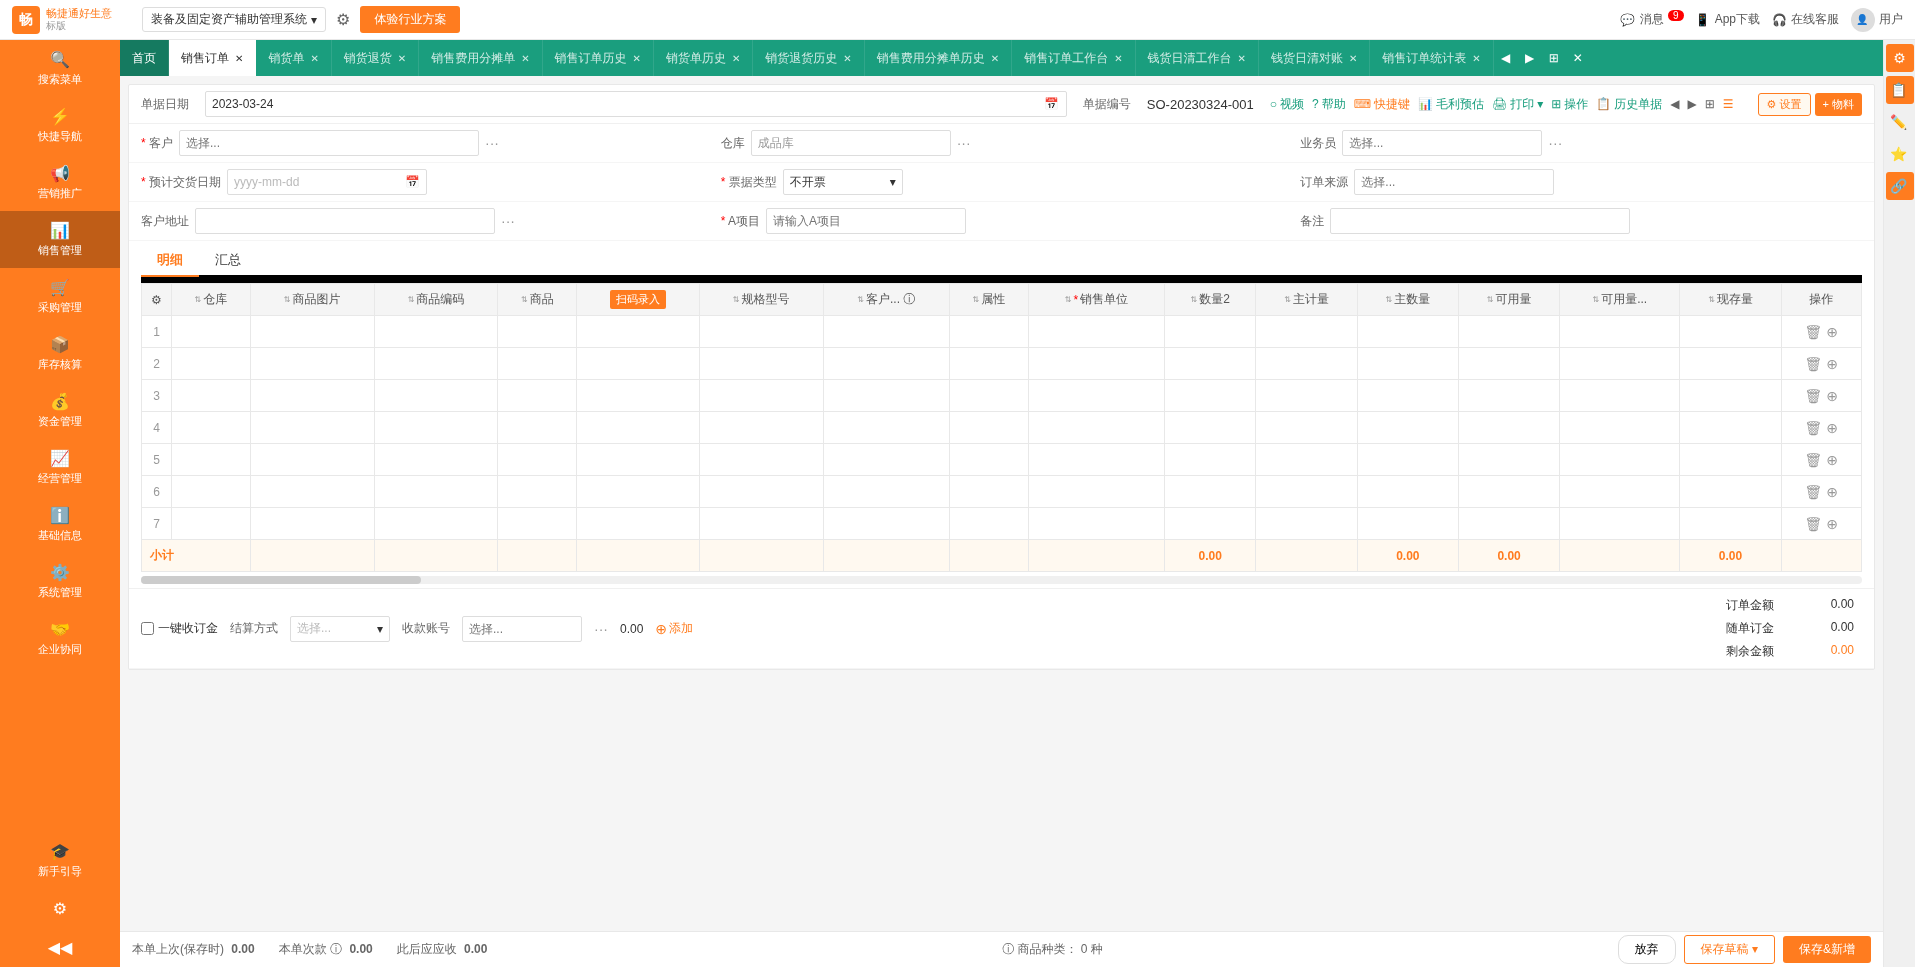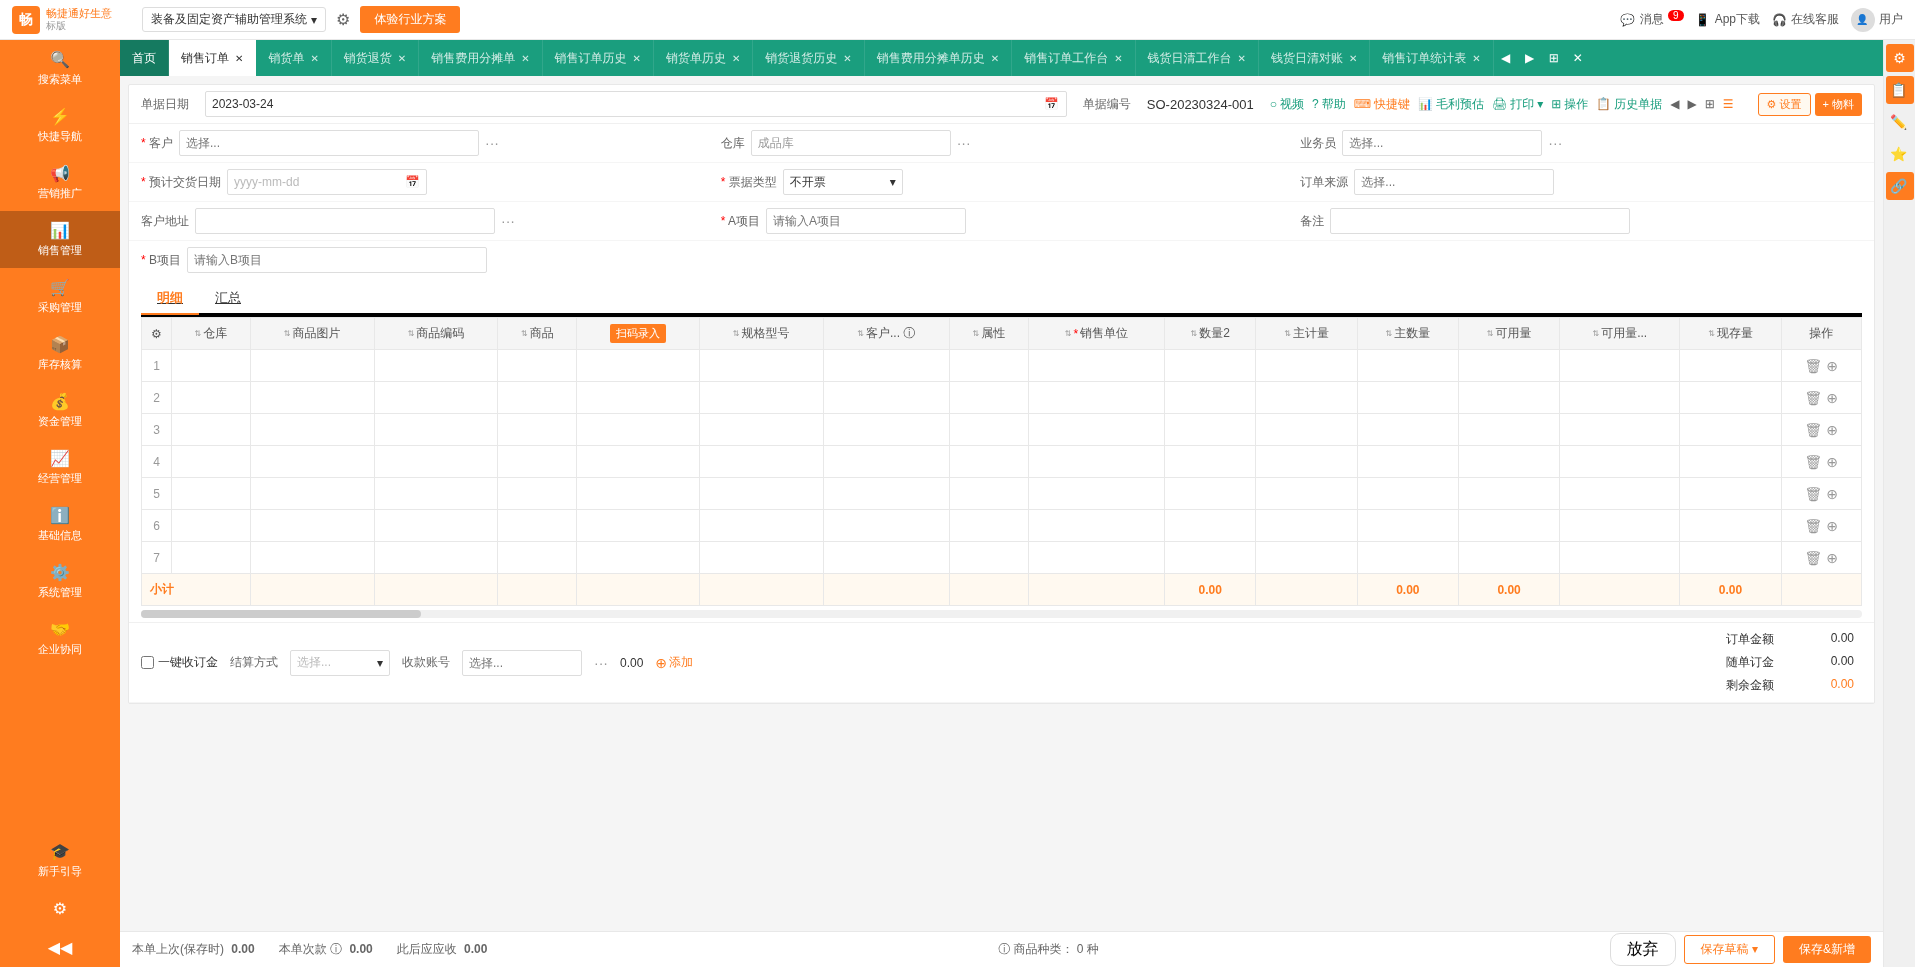--- a/index.html
+++ b/index.html
@@ -42,21 +42,21 @@
     .form-card { background: white; border: 1px solid #e8e8e8; border-radius: 2px; margin-bottom: 8px; }
     .form-header { display: flex; align-items: center; padding: 6px 12px; gap: 16px; border-bottom: 1px solid #f0f0f0; }
     .form-header-actions { margin-left: auto; display: flex; align-items: center; gap: 8px; font-size: 12px; color: #666; }
     .form-row { display: flex; align-items: center; padding: 6px 12px; gap: 18px; border-bottom: 1px solid #f5f5f5; }
     .form-cell { display: flex; align-items: center; gap: 6px; flex: 1; }
     .form-label { color: #666; font-size: 12px; white-space: nowrap; }
     .form-input { border: 1px solid #ddd; border-radius: 2px; padding: 3px 6px; font-size: 12px; height: 26px; flex: 1; color: #999; }
     .dots-btn { color: #999; cursor: pointer; font-size: 14px; }
 
     
-    .detail-tabs { display: flex; border-bottom: 4px solid #000000; margin: 4px 0 0; text-decoration: underline; }
+    .detail-tabs { display: flex; border-bottom: 8px solid #000000; margin: 4px 0 0; }
     .detail-tab { padding: 6px 16px; cursor: pointer; font-size: 13px; }
     .detail-tab.active { color: #ff7c1f; font-weight: bold; border-bottom: 2px solid #ff7c1f; margin-bottom: -2px; }
 
     
     .data-table { width: 100%; border-collapse: collapse; font-size: 12px; }
     .data-table th { background: #f5f5f5; border: 1px solid #e8e8e8; padding: 6px 4px; text-align: center; white-space: nowrap; color: #555; font-weight: normal; }
     .data-table td { border: 1px solid #e8e8e8; padding: 4px; height: 32px; text-align: center; }
     .data-table .row-num { color: #999; width: 30px; }
     .col-header { display: flex; align-items: center; justify-content: center; gap: 2px; }
     .sort-icon { font-size: 8px; color: #999; }
@@ -70,21 +70,21 @@
 
     
     .right-sidebar { width: 32px; background: #f0f0f0; border-left: 1px solid #e8e8e8; display: flex; flex-direction: column; align-items: center; padding: 4px 0; gap: 4px; flex-shrink: 0; }
     .right-icon { width: 28px; height: 28px; display: flex; align-items: center; justify-content: center; cursor: pointer; color: #666; font-size: 14px; border-radius: 3px; }
     .right-icon.orange { background: #ff7c1f; color: white; }
 
     
     .footer-left { display: flex; gap: 24px; align-items: center; font-size: 12px; color: #666; }
     .footer-right { margin-left: auto; display: flex; align-items: center; gap: 8px; }
     .footer-center { flex: 1; text-align: center; font-size: 12px; color: #666; }
-    .btn-discard { border: 1px solid #ddd; background: white; padding: 5px 16px; border-radius: 10px; cursor: pointer; font-size: 16px; }
+    .btn-discard { border: 1px solid #ddd; background: white; padding: 5px 16px; border-radius: 10px; cursor: pointer; font-size: 12px; }
     .btn-save { border: 1px solid #ff7c1f; background: white; color: #ff7c1f; padding: 5px 16px; border-radius: 3px; cursor: pointer; font-size: 12px; }
     .btn-save-new { background: #ff7c1f; color: white; border: none; padding: 5px 16px; border-radius: 3px; cursor: pointer; font-size: 12px; }
 
     .form-date-input { display: flex; align-items: center; gap: 4px; border: 1px solid #ddd; border-radius: 2px; padding: 3px 6px; height: 26px; flex: 1; font-size: 12px; }
     .header-link { color: #1a9e7e; cursor: pointer; font-size: 12px; display: flex; align-items: center; gap: 3px; }
     .header-link.orange { color: #ff7c1f; }
 
     .scrollbar-track { height: 8px; background: #f0f0f0; border-radius: 4px; margin: 4px 0; }
     .scrollbar-thumb { width: 280px; height: 8px; background: #ccc; border-radius: 4px; }
 
@@ -330,26 +330,20 @@
             <div class="form-cell">
               <span class="form-label"><span style="color:#f00;">*</span> <span>A项目</span></span>
               <input class="form-input" style="max-width: 200px;" placeholder="请输入A项目">
             </div>
             <div class="form-cell">
               <span class="form-label">备注</span>
               <input class="form-input" style="max-width: 300px;">
             </div>
           </div>
 
-          <div class="form-row" style="border-bottom:none;">
-            <div class="form-cell">
-              <span class="form-label"><span style="color:#f00;">*</span> <span>B项目</span></span>
-              <input class="form-input" style="max-width: 300px;" placeholder="请输入B项目">
-            </div>
-          </div>
 
           <div style="padding: 0 12px;">
             <div class="detail-tabs">
               <div class="detail-tab active">明细</div>
               <div class="detail-tab">汇总</div>
             </div>
           </div>
 
           <div style="padding: 0 12px; overflow-x: auto;">
             <table class="data-table">

